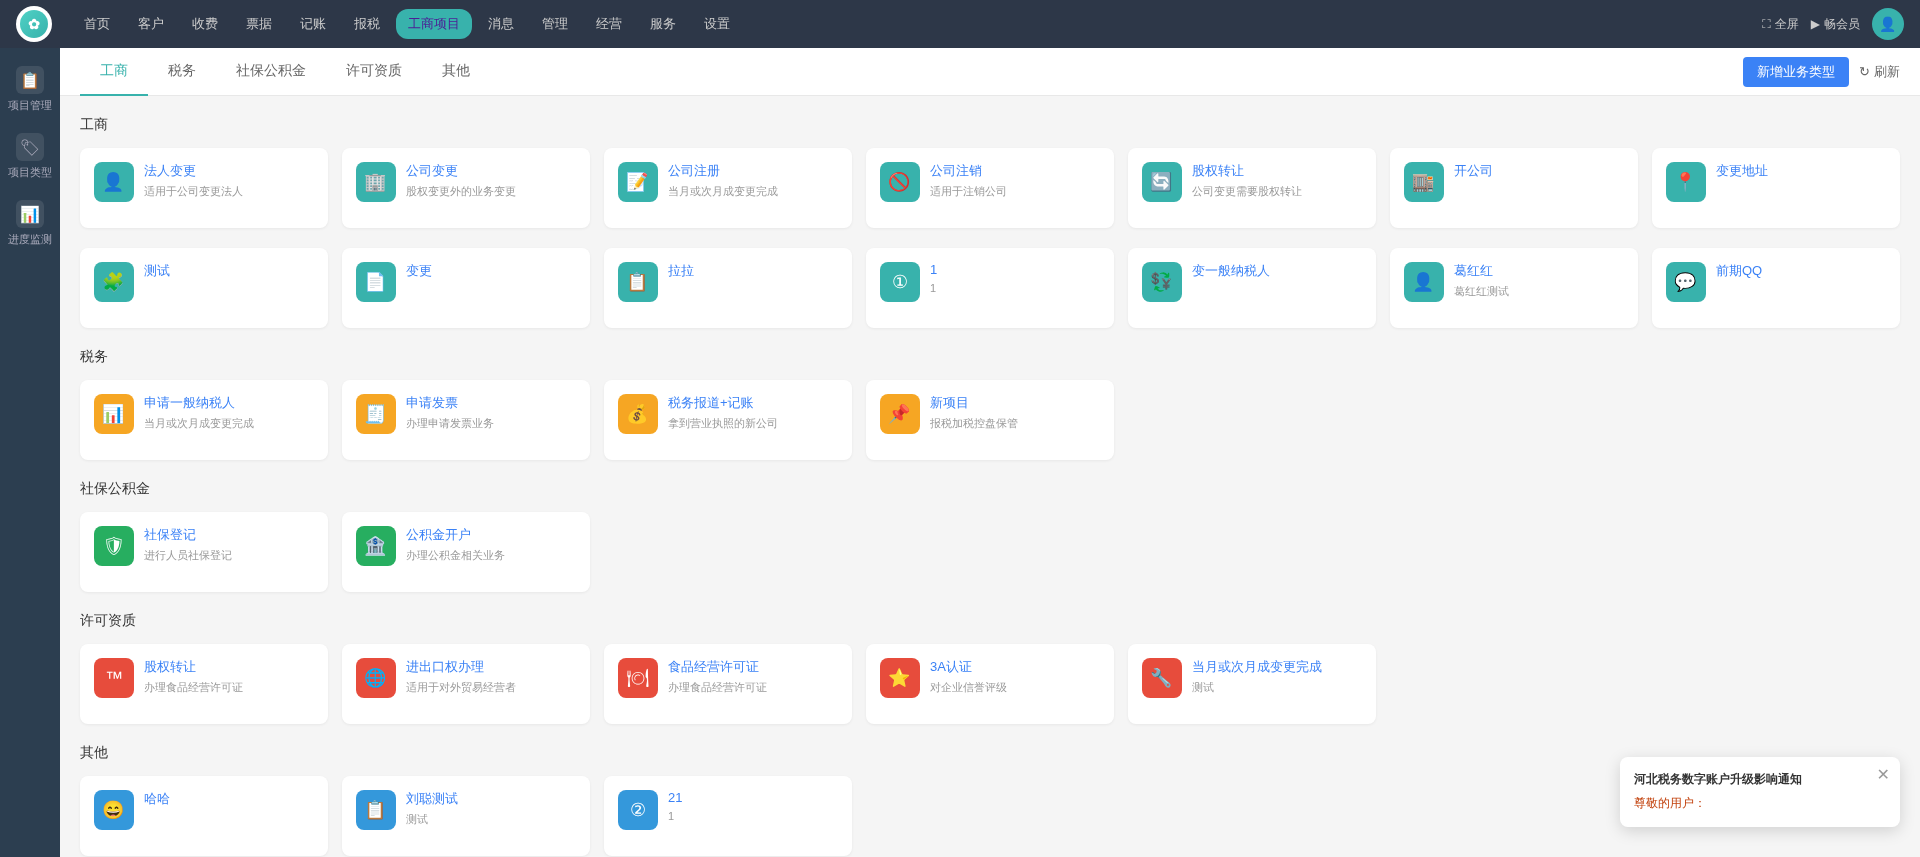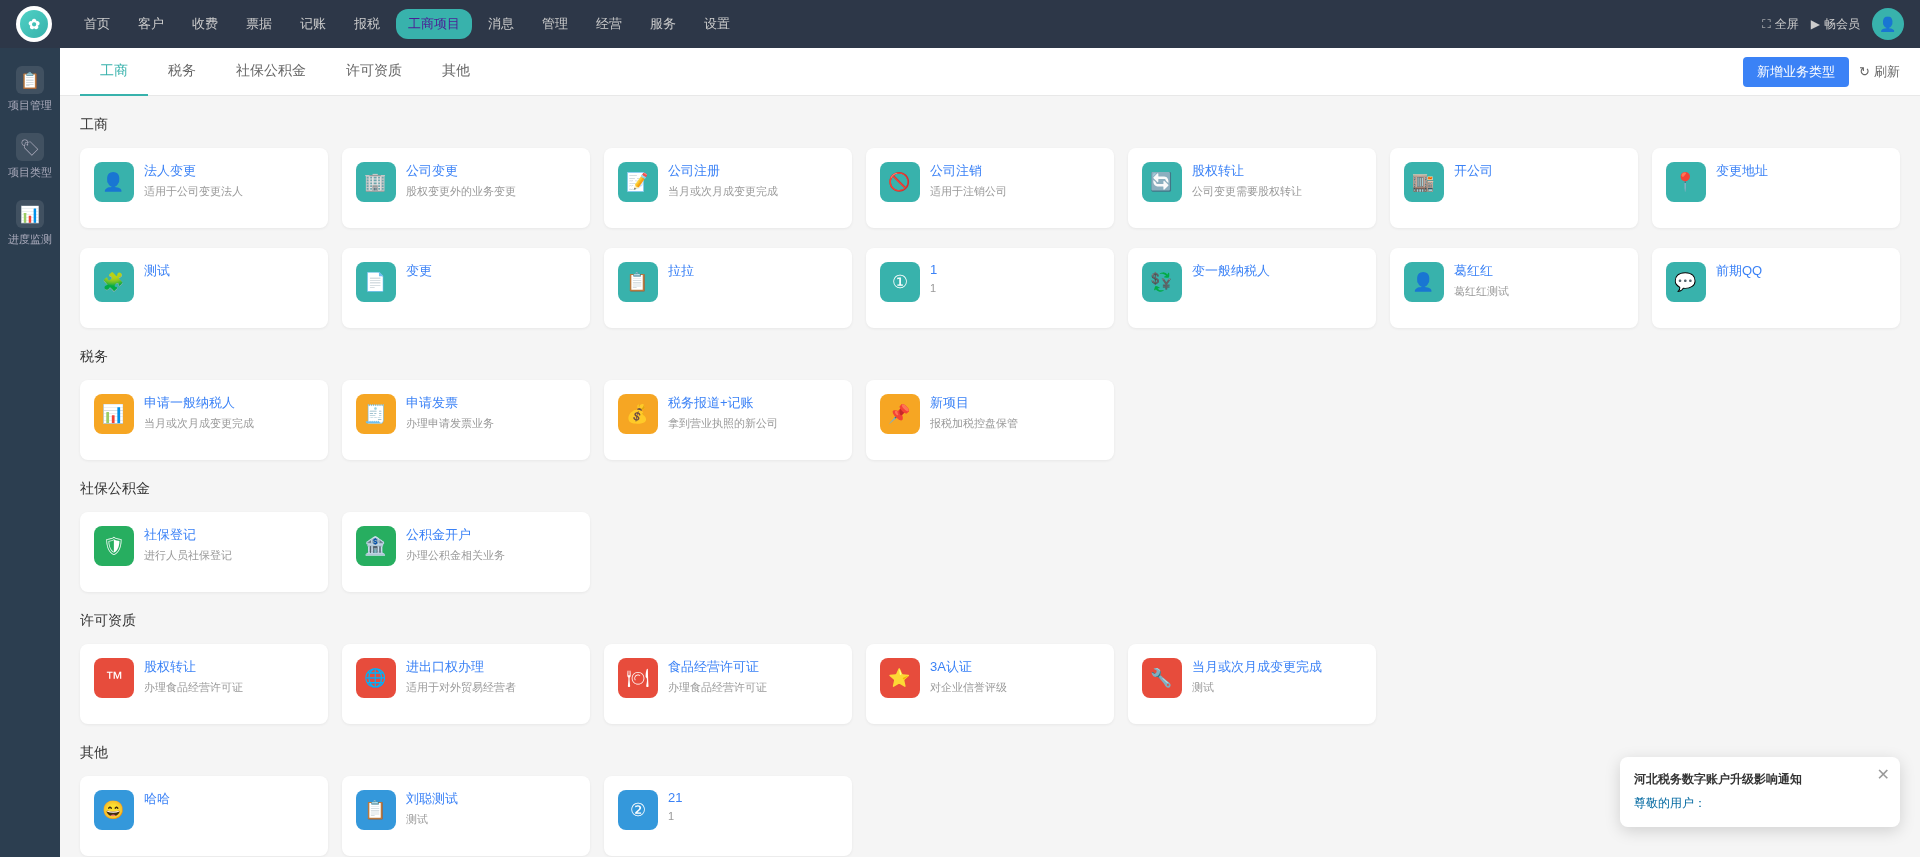--- a/index.html
+++ b/index.html
@@ -237,21 +237,21 @@
       color: #999;
       cursor: pointer;
       font-size: 16px;
     }
     .notif-title {
       font-weight: 700;
       margin-bottom: 6px;
       color: #333;
     }
     .notif-content {
-      color: #0369a1;
+      color: #c2410c;
       line-height: 1.6;
     }
   </style>
 </head>
 <body>
 
 <div class="top-nav">
   <div class="logo">
     <div class="logo-inner">✿</div>
   </div>

